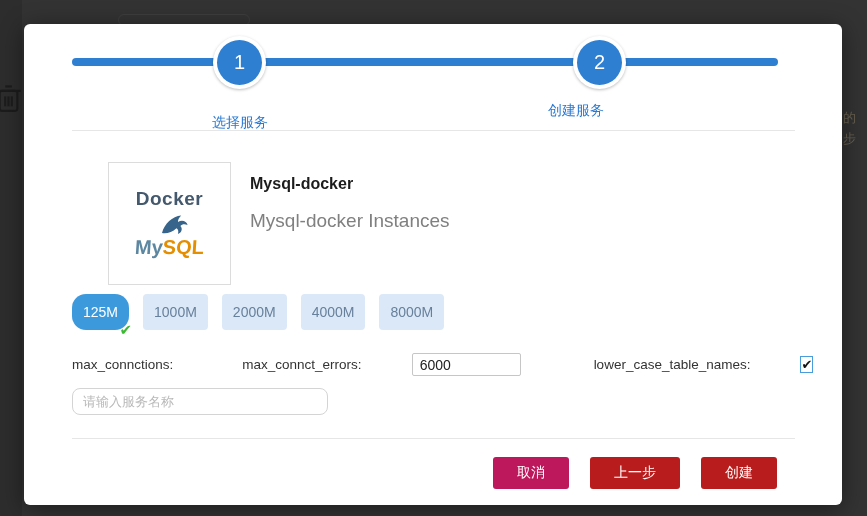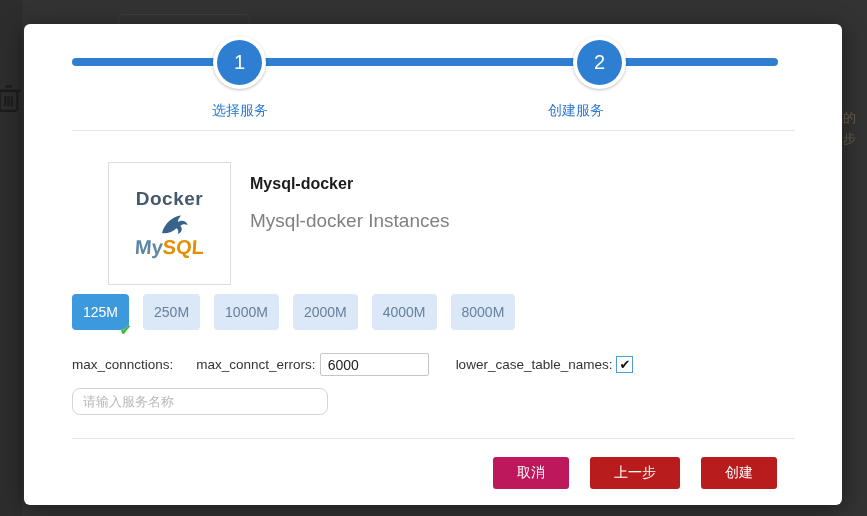--- a/index.html
+++ b/index.html
@@ -42,21 +42,21 @@
   .step-circle .inner {
     width:45px; height:45px; border-radius:50%; background:#2e7fd1;
     color:#fff; font-size:20px; display:flex; align-items:center; justify-content:center;
   }
   .step-circle.s1 { left:141px; }  
   .step-circle.s2 { left:501px; }  
   .step-label {
     position:absolute; top:78px; width:120px; text-align:center;
     color:#2b79d0; font-size:14px;
   }
-  .step-label.l1 { left:108px; }
+  .step-label.l1 { left:108px;margin-top:12px; }
   .step-label.l2 { left:444px; }
 
   
   .service-row { display:flex; margin-top:31px;padding-left:36px; }
   .logo-box {
     width:123px; height:123px; border:1px solid #dcdcdc;
     display:flex; flex-direction:column; align-items:center; justify-content:center;
   }
   .logo-docker { color:#44596e; font-weight:bold; font-size:19px; letter-spacing:.5px; }
   .logo-dolphin { margin:1px 0 0 8px; }
@@ -68,29 +68,29 @@
   .service-subtitle { font-size:19px; color:#808080; margin-top:17px; }
 
   
   .mem-row { display:flex; margin-top:9px; }
   .mem-btn {
     position:relative; min-width:57px; height:36px; padding:0 11px; margin-right:14px;
     background:#dbe8f7; border:none; border-radius:4px;
     color:#67809c; font-size:14px; font-family:inherit; cursor:pointer;
     display:flex; align-items:center; justify-content:center;
   }
-  .mem-btn.selected { background:#3c99dc; color:#ffffff; }
+  .mem-btn.selected { background:#3c99dc; color:#ffffff;border-radius:14px; }
   .mem-check {
     position:absolute; right:-3px; bottom:-7px;
     color:#3cb832; font-size:15px; font-weight:bold; line-height:1;
     text-shadow:0 0 1px #fff;
   }
 
   
-  .param-row { display:flex; align-items:center; margin-top:23px; }
+  .param-row { display:flex; align-items:center; margin-top:23px;gap:46px; }
   .param-label { font-size:13.5px; color:#333; white-space:nowrap; }
   .param-input {
     width:109px; height:23px; margin-left:4px; padding:0 7px;
     border:1px solid #c6c6c6; border-radius:2px;
     font-size:14px; font-family:inherit; color:#222;
   }
   .gap1 { margin-left:23px; }
   .gap2 { margin-left:27px; }
   .checkbox {
     width:17px; height:17px; margin-left:4px;
@@ -166,21 +166,20 @@
       <div class="service-title">Mysql-docker</div>
       <div class="service-subtitle">Mysql-docker Instances</div>
     </div>
   </div>
 
   <div class="mem-row content">
     <button class="mem-btn selected">
       <span>125M</span>
       <span class="mem-check">✔</span>
     </button>
-    <button class="mem-btn">250M</button>
     <button class="mem-btn">1000M</button>
     <button class="mem-btn">2000M</button>
     <button class="mem-btn">4000M</button>
     <button class="mem-btn">8000M</button>
   </div>
 
   <div class="param-row content">
     <span class="param-label">max_connctions:</span>
     <span class="param-label gap1">max_connct_errors:</span>
     <input class="param-input" type="text" value="6000" style="">

